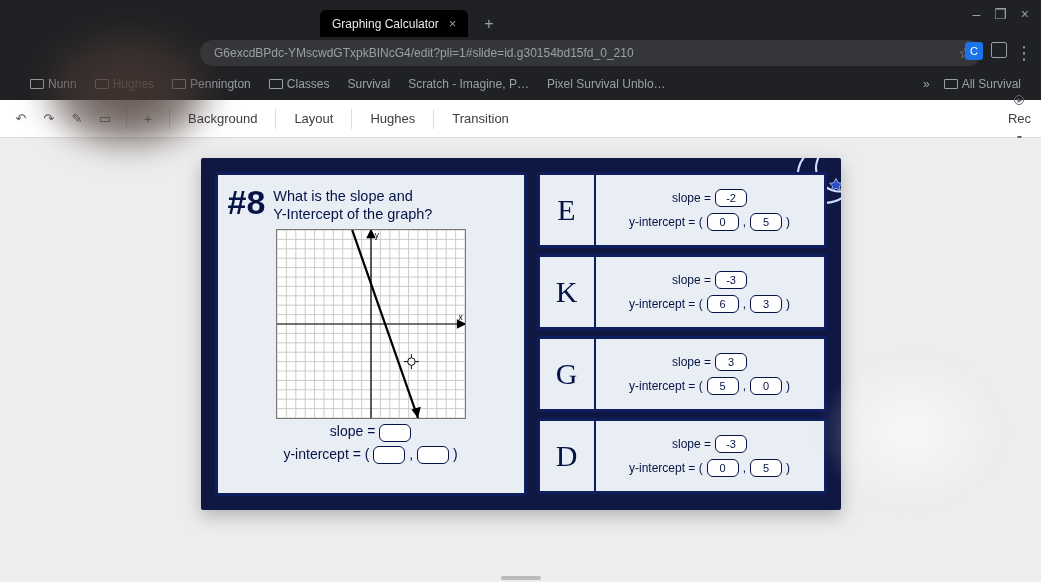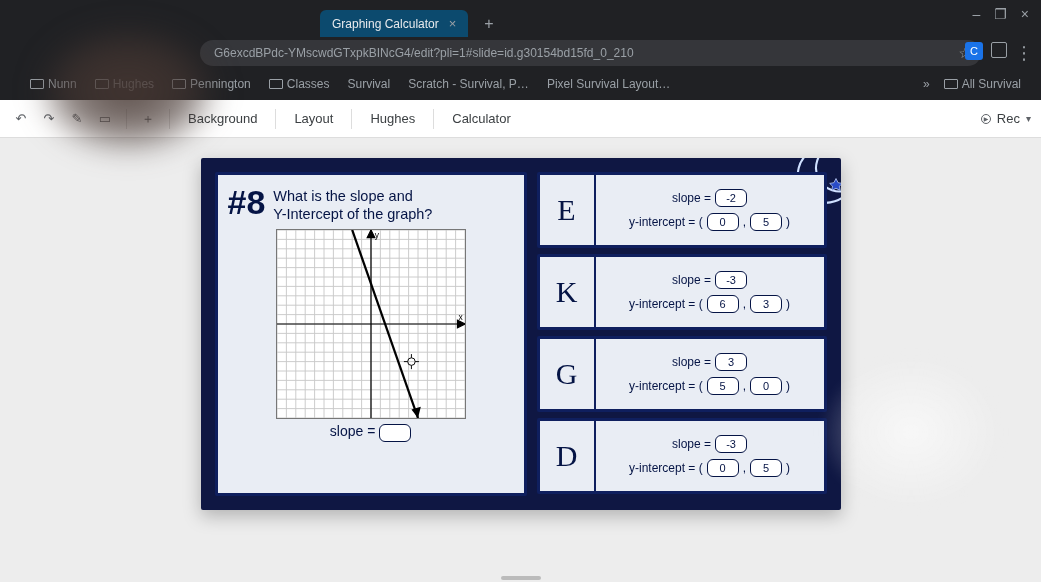--- a/index.html
+++ b/index.html
@@ -3,42 +3,42 @@
 <meta charset="utf-8">
 <style>
   * { box-sizing: border-box; margin: 0; padding: 0; }
   html, body { width: 1041px; height: 582px; overflow: hidden; font-family: Arial, sans-serif; }
   body { background:#0f1013; }
 
   
   .chrome { position:absolute; left:0; right:0; top:0; height:100px; background:#202124; color:#9aa0a6; }
   .win-btns { position:absolute; top:6px; right:12px; display:flex; gap:14px; font-size:14px; color:#9aa0a6;}
   .tab-strip { position:absolute; top:10px; left:320px; display:flex; align-items:center; gap:10px; }
-  .browser-tab { background:#0c4a6e; color:#e8eaed; font-size:12px; padding:6px 12px; border-radius:6px 6px 0 0; display:flex; align-items:center; gap:10px;}
+  .browser-tab { background:#000000; color:#e8eaed; font-size:12px; padding:6px 12px; border-radius:6px 6px 0 0; display:flex; align-items:center; gap:10px;}
   .tab-x { color:#9aa0a6; font-size:13px; }
   .plus { color:#9aa0a6; font-size:16px; padding:0 6px;}
 
   .omnibox { position:absolute; top:40px; left:200px; right:60px; height:26px; background:#35363a; border-radius:14px; display:flex; align-items:center; padding:0 14px; color:#9aa0a6; font-size:12px; overflow:hidden;}
   .omnibox .star { position:absolute; right:10px; font-size:14px; color:#9aa0a6;}
   .ext-icons { position:absolute; top:42px; right:10px; display:flex; gap:8px; color:#9aa0a6; font-size:14px;}
   .ext-icons .c-badge { background:#1a73e8; color:#fff; width:18px; height:18px; border-radius:3px; font-size:11px; display:flex; align-items:center; justify-content:center;}
   .ext-icons .puzzle { width:16px;height:16px;border:1px solid #9aa0a6;border-radius:2px;}
   .dots { font-size:18px; letter-spacing:-2px;}
 
   .bookmarks { position:absolute; top:72px; left:30px; right:20px; height:24px; display:flex; align-items:center; gap:18px; color:#9aa0a6; font-size:12px;}
   .bkm { display:flex; align-items:center; gap:4px;}
   .folder-ic { width:14px; height:10px; border:1px solid #9aa0a6; border-radius:1px; display:inline-block;}
   .bkm-right { margin-left:auto; display:flex; gap:14px; align-items:center;}
 
   
   .slides-bar { position:absolute; top:100px; left:0; right:0; height:38px; background:#fff; border-bottom:1px solid #ddd; display:flex; align-items:center; padding:0 10px; gap:6px; color:#3c4043; font-size:13px;}
   .tb-ic { width:22px; height:22px; display:flex; align-items:center; justify-content:center; color:#5f6368; border-radius:3px;}
   .tb-sep { width:1px; height:20px; background:#ddd; margin:0 4px;}
   .tb-btn { padding:4px 8px; color:#3c4043;}
-  .rec { margin-left:auto; display:flex; align-items:center; gap:6px; color:#3c4043;}
+  .rec { margin-left:auto; display:flex; align-items:center; gap:6px; color:#3c4043;flex-direction:column;}
   .rec-dot { width:10px;height:10px;border:1.5px solid #5f6368; border-radius:50%; position:relative;}
   .rec-dot::after{content:"▶"; position:absolute; font-size:6px; left:2px; top:0; color:#5f6368;}
   .rec .chev{ font-size:10px; color:#5f6368;}
 
   
   .canvas-wrap { position:absolute; top:138px; left:0; right:0; bottom:0; background:#ededed; display:flex; align-items:flex-start; justify-content:center; padding-top:20px;}
 
   .slide { width:640px; height:352px; background:#0f1743; border-radius:2px; position:relative; box-shadow:0 6px 18px rgba(0,0,0,.25); overflow:hidden;}
   .moon { position:absolute; top:-18px; right:-16px; width:70px; height:70px; }
   .moon svg { width:100%; height:100%; }
@@ -107,24 +107,24 @@
         <span>Pennington</span>
       </span>
     <span class="bkm">
         <span class="folder-ic"></span>
         <span>Classes</span>
       </span>
     <span class="bkm">
         <span>Survival</span>
       </span>
     <span class="bkm">
-        <span>Scratch - Survival, P…</span>
-      </span>
-    <span class="bkm">
-        <span>Pixel Survival Layout…</span>
+        <span>Scratch - Imagine, P…</span>
+      </span>
+    <span class="bkm">
+        <span>Pixel Survival Unblo…</span>
       </span>
     <span class="bkm-right">
       <span>»</span>
       <span class="bkm">
           <span class="folder-ic"></span>
           <span>All Survival</span>
         </span>
     </span>
   </div>
 </div>
@@ -136,21 +136,21 @@
   <span class="tb-ic">▭</span>
   <span class="tb-sep"></span>
   <span class="tb-ic">＋</span>
   <span class="tb-sep"></span>
   <span class="tb-btn">Background</span>
   <span class="tb-sep"></span>
   <span class="tb-btn">Layout</span>
   <span class="tb-sep"></span>
   <span class="tb-btn">Hughes</span>
   <span class="tb-sep"></span>
-  <span class="tb-btn">Calculator</span>
+  <span class="tb-btn">Transition</span>
   <span class="rec">
     <span class="rec-dot"></span>
     <span>Rec</span>
     <span class="chev">▾</span>
   </span>
 </div>
 
 <div class="canvas-wrap">
   <div class="slide">
 
@@ -241,20 +241,27 @@
               <line x1="0" y1="4" x2="0" y2="8"></line>
           </g>
         </svg>
       </div>
 
       <div class="q-ans">
         <div class="row">
           <span>slope =</span>
           <span class="pill"></span>
         </div>
+        <div class="row">
+          <span>y-intercept = (</span>
+          <span class="pill"></span>
+          <span>,</span>
+          <span class="pill"></span>
+          <span>)</span>
+        </div>
       </div>
     </div>
 
     <div class="card opt opt1">
       <div class="letter">E</div>
       <div class="body">
         <div class="line">
             <span>slope =</span>
             <span class="pill">-2</span>
           </div>

